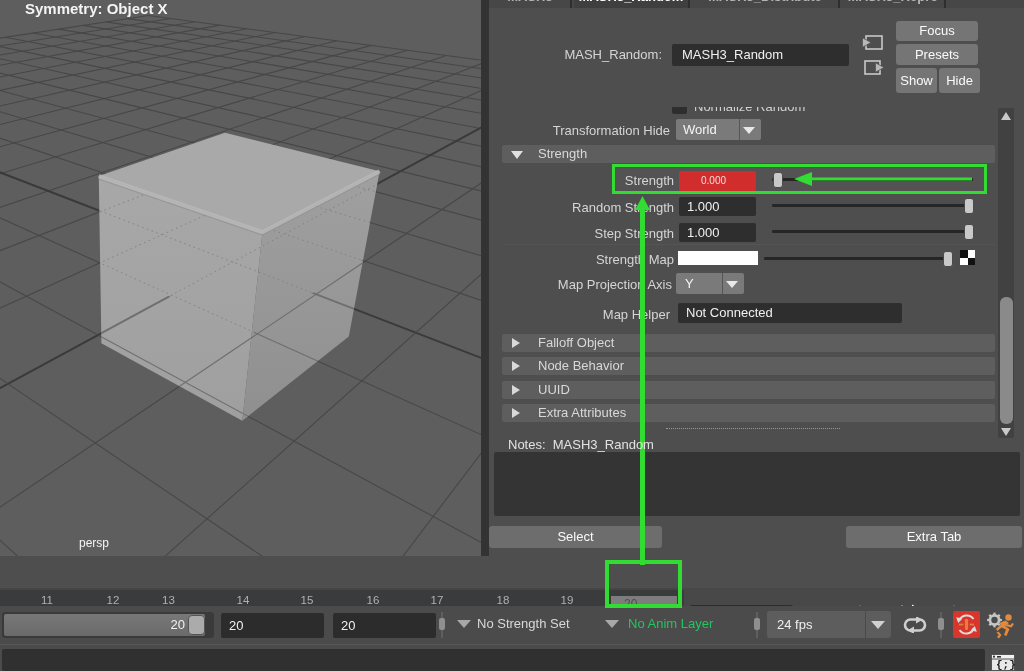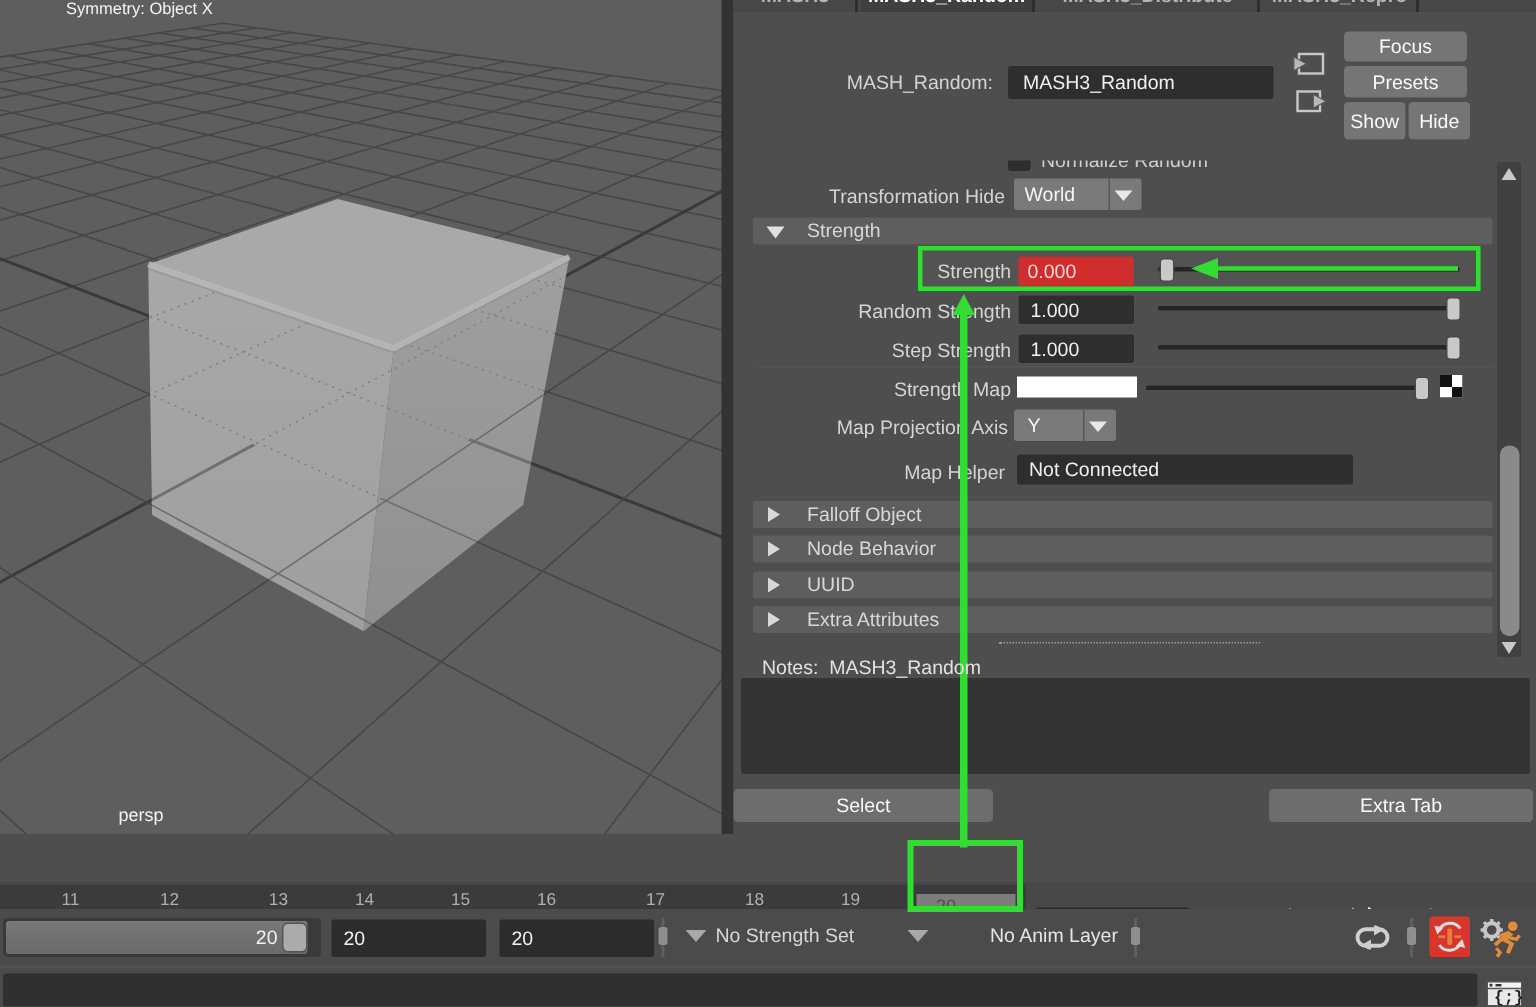--- a/index.html
+++ b/index.html
@@ -158,21 +158,21 @@
           <line x1="532.7" y1="67.1" x2="-25120.8" y2="11671.0" stroke="#818181" stroke-width="1.0" stroke-dasharray="1.5 3.5"></line>
           <line x1="-204.7" y1="69.2" x2="34216.8" y2="11671.0" stroke="#818181" stroke-width="1.0" stroke-dasharray="1.5 3.5"></line>
           <line x1="581.0" y1="73.6" x2="-20846.8" y2="11671.0" stroke="#818181" stroke-width="1.0" stroke-dasharray="1.5 3.5"></line>
           <line x1="-249.7" y1="76.1" x2="29824.2" y2="11671.0" stroke="#818181" stroke-width="1.0" stroke-dasharray="1.5 3.5"></line>
           <line x1="633.3" y1="80.6" x2="-16572.9" y2="11671.0" stroke="#818181" stroke-width="1.0" stroke-dasharray="1.5 3.5"></line>
           <line x1="-298.5" y1="83.5" x2="25431.6" y2="11671.0" stroke="#818181" stroke-width="1.0" stroke-dasharray="1.5 3.5"></line>
         </g>
         <path d="M98.8 176.1 L262.5 232.2 L379.6 171.3" stroke="#b9b9b9" stroke-width="4" fill="none" opacity="0.8"></path>
         <path d="M98.8 176.1 L262.5 232.2 L379.6 171.3" stroke="#909090" stroke-width="1" fill="none" opacity="0.7" transform="translate(0,3)"></path>
       </svg>
-<div class="abs" style="left:44px;top:0px;color:#f4f4f4;font-size:11px;font-weight:normal">Symmetry: Object X</div>
+<div class="abs" style="left:25px;top:0px;color:#f4f4f4;font-size:15px;font-weight:bold">Symmetry: Object X</div>
 <div class="abs" style="left:79px;top:536px;color:#f4f4f4;font-size:12px">persp</div>
 </div>
 <div class="abs" style="left:481px;top:0;width:8px;height:556px;background:#333333"></div>
 
 <div class="abs" style="left:489px;top:0;width:535px;height:556px;background:#4e4e4e;overflow:hidden">
 
   <div class="abs" style="left:0;top:0;width:535px;height:8px;background:#474747">
     <div class="abs" style="left:1px;top:-18px;width:82px;height:26px;background:#474747;border-right:2px solid #2e2e2e;color:#b5b5b5;font-size:13px;font-weight:bold;text-align:center;line-height:30px">MASH3</div>
     <div class="abs" style="left:85px;top:-18px;width:116px;height:26px;background:#3f3f3f;border-right:2px solid #2e2e2e;color:#ffffff;font-size:13px;font-weight:bold;text-align:center;line-height:30px">MASH3_Random</div>
     <div class="abs" style="left:203px;top:-18px;width:148px;height:26px;background:#474747;border-right:2px solid #2e2e2e;color:#b5b5b5;font-size:13px;font-weight:bold;text-align:center;line-height:30px">MASH3_Distribute</div>
@@ -204,21 +204,21 @@
   <div class="abs" style="right:6px;top:8px;width:0;height:0;border-left:6px solid transparent;border-right:6px solid transparent;border-top:7px solid #e8e8e8"></div>
 </div>
 
 <div class="sbar" style="top:145px">
       <div class="tri" style="border-top:8px solid #e0e0e0"></div>
       <span>Strength</span>
     </div>
 
 <div class="abs" style="left:615px;top:167px;width:369px;height:24px;background:#535353"></div>
 <div class="rlbl" style="left:474px;top:173px;width:200px">Strength</div>
-<div class="abs" style="left:679px;top:171px;width:77px;height:20px;background:#d22d2d;border-radius:2px;color:#eedcdc;font-size:13px;line-height:20px;padding-left:6px">0.000</div>
+<div class="abs" style="left:679px;top:171px;width:77px;height:20px;background:#d22d2d;border-radius:2px;color:#eedcdc;font-size:10px;line-height:20px;padding-left:22px">0.000</div>
 <div class="track" style="left:772px;top:178px;width:201px"></div>
 <div class="knob" style="left:773px;top:172px"></div>
 
 <div class="rlbl" style="left:474px;top:200px;width:200px">Random Strength</div>
 <div class="field" style="left:679px;top:197px;width:77px;height:19px">1.000</div>
 <div class="track" style="left:772px;top:204px;width:201px"></div>
 <div class="knob" style="left:964px;top:198px"></div>
 
 <div class="rlbl" style="left:474px;top:226px;width:200px">Step Strength</div>
 <div class="field" style="left:679px;top:223px;width:77px;height:19px">1.000</div>
@@ -284,24 +284,24 @@
     <div class="abs" style="left:93px;top:23px;width:2px;height:17px;background:#d6d6d6"></div>
     <div class="abs" style="left:158px;top:23px;width:2px;height:17px;background:#d6d6d6"></div>
     <div class="abs" style="left:223px;top:23px;width:2px;height:17px;background:#d6d6d6"></div>
     <div class="abs" style="left:288px;top:23px;width:2px;height:17px;background:#d6d6d6"></div>
     <div class="abs" style="left:353px;top:23px;width:2px;height:17px;background:#d6d6d6"></div>
     <div class="abs" style="left:418px;top:23px;width:2px;height:17px;background:#d6d6d6"></div>
     <div class="abs" style="left:483px;top:23px;width:2px;height:17px;background:#d6d6d6"></div>
     <div class="abs" style="left:548px;top:23px;width:2px;height:17px;background:#d6d6d6"></div>
     <div class="abs" style="left:32px;top:6px;width:30px;text-align:center;color:#b0b0b0;font-size:11.5px">11</div>
     <div class="abs" style="left:98px;top:6px;width:30px;text-align:center;color:#b0b0b0;font-size:11.5px">12</div>
-    <div class="abs" style="left:162px;top:6px;width:30px;text-align:right;color:#b0b0b0;font-size:11.5px">13</div>
+    <div class="abs" style="left:162px;top:6px;width:30px;text-align:left;color:#b0b0b0;font-size:11.5px">13</div>
     <div class="abs" style="left:228px;top:6px;width:30px;text-align:center;color:#b0b0b0;font-size:11.5px">14</div>
     <div class="abs" style="left:292px;top:6px;width:30px;text-align:center;color:#b0b0b0;font-size:11.5px">15</div>
-    <div class="abs" style="left:358px;top:6px;width:30px;text-align:left;color:#b0b0b0;font-size:11.5px">16</div>
+    <div class="abs" style="left:358px;top:6px;width:30px;text-align:center;color:#b0b0b0;font-size:11.5px">16</div>
     <div class="abs" style="left:422px;top:6px;width:30px;text-align:center;color:#b0b0b0;font-size:11.5px">17</div>
     <div class="abs" style="left:488px;top:6px;width:30px;text-align:center;color:#b0b0b0;font-size:11.5px">18</div>
     <div class="abs" style="left:552px;top:6px;width:30px;text-align:center;color:#b0b0b0;font-size:11.5px">19</div>
 
   <div class="abs" style="left:611px;top:8px;width:66px;height:37px;background:#7d7d7d">
     <div class="abs" style="left:13px;top:1px;color:#4f4f4f;font-size:12px">20</div>
     <div class="abs" style="left:13px;top:19px;color:#ffffff;font-size:13px">20</div>
     <div class="abs" style="left:0;top:18px;width:3px;height:19px;background:#c8c8c8"></div>
   </div>
 
@@ -336,23 +336,28 @@
   <div class="abs" style="left:4px;top:8px;width:201px;height:22px;background:linear-gradient(#787878,#6a6a6a);border-radius:2px"></div>
   <div class="abs" style="left:160px;top:11px;width:25px;color:#f0f0f0;font-size:13px;text-align:right">20</div>
   <div class="abs" style="left:188px;top:9px;width:17px;height:20px;background:#ababab;border-radius:4px;border:1px solid #555"></div>
   <div class="field" style="left:221px;top:7px;width:103px;height:25px;line-height:25px;background:#2c2c2c">20</div>
   <div class="field" style="left:333px;top:7px;width:103px;height:25px;line-height:25px;background:#2c2c2c">20</div>
   <div class="abs" style="left:441px;top:6px;width:2px;height:26px;background:#5f5f5f"></div>
   <div class="abs" style="left:439px;top:12px;width:6px;height:12px;background:#8f8f8f;border-radius:2px"></div>
   <div class="abs" style="left:457px;top:14px;width:0;height:0;border-left:7px solid transparent;border-right:7px solid transparent;border-top:8px solid #a8a8a8"></div>
   <div class="abs" style="left:477px;top:10px;color:#d8d8d8;font-size:13px">No Strength Set</div>
   <div class="abs" style="left:605px;top:14px;width:0;height:0;border-left:7px solid transparent;border-right:7px solid transparent;border-top:8px solid #a8a8a8"></div>
-  <div class="abs" style="left:660px;top:10px;color:#e5e5e5;font-size:13px">No Anim Layer</div>
+  <div class="abs" style="left:628px;top:10px;color:#22c55e;font-size:13px">No Anim Layer</div>
   <div class="abs" style="left:756px;top:6px;width:2px;height:26px;background:#5f5f5f"></div>
   <div class="abs" style="left:754px;top:12px;width:6px;height:12px;background:#8f8f8f;border-radius:2px"></div>
+  <div class="abs" style="left:767px;top:5px;width:124px;height:27px;background:#5d5d5d;border-radius:3px">
+    <div class="abs" style="left:10px;top:0;color:#f0f0f0;font-size:13px;line-height:27px">24 fps</div>
+    <div class="abs" style="right:25px;top:0;width:1px;height:27px;background:#4a4a4a"></div>
+    <div class="abs" style="right:6px;top:10px;width:0;height:0;border-left:7px solid transparent;border-right:7px solid transparent;border-top:8px solid #d0d0d0"></div>
+  </div>
   <svg class="abs" style="left:903px;top:11px" width="24" height="16" viewBox="0 0 24 16">
     <rect x="2" y="2.5" width="20" height="11" rx="5.5" fill="none" stroke="#cfcfcf" stroke-width="2.6"></rect>
     <path d="M13 -1 L19.5 2.8 L13 6.6 Z" fill="#cfcfcf"></path>
     <path d="M11 9.4 L4.5 13.2 L11 17 Z" fill="#cfcfcf"></path>
   </svg>
   <div class="abs" style="left:940px;top:6px;width:2px;height:26px;background:#5f5f5f"></div>
   <div class="abs" style="left:938px;top:12px;width:6px;height:12px;background:#8f8f8f;border-radius:2px"></div>
   <div class="abs" style="left:953px;top:5px;width:27px;height:27px;background:#d8352c;border-radius:2px">
     <svg width="27" height="27" viewBox="0 0 27 27">
       <path d="M6.2 9.5 A8.2 8.2 0 0 1 20.5 8" fill="none" stroke="#dcdcdc" stroke-width="2"></path>

